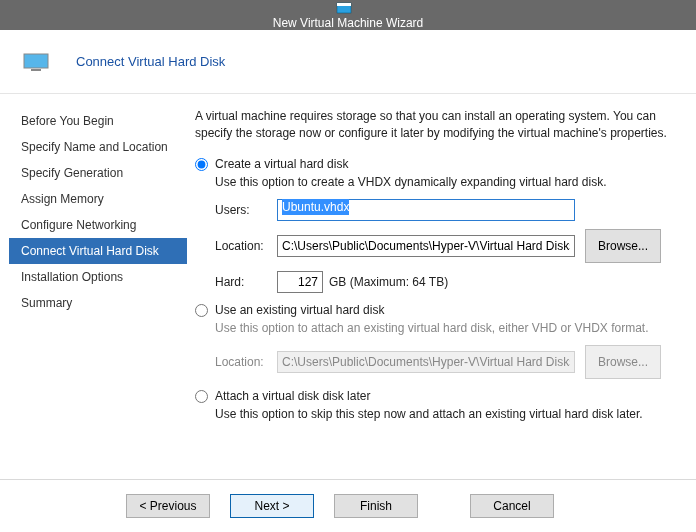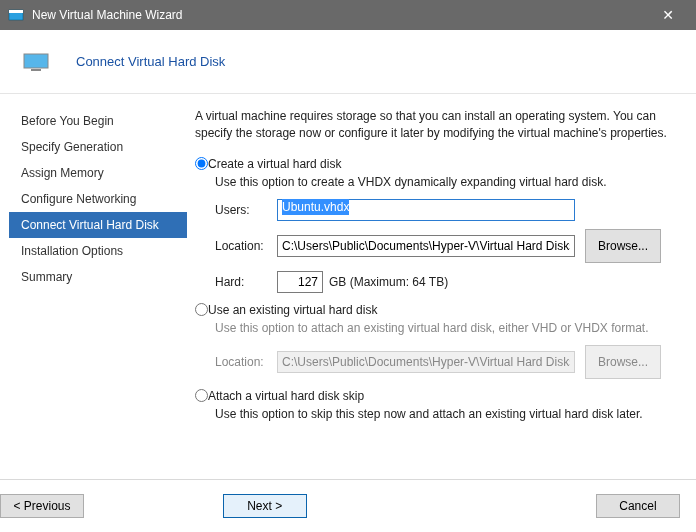--- a/index.html
+++ b/index.html
@@ -1,56 +1,56 @@
 <!DOCTYPE html>
 <html><head>
 <meta charset="utf-8">
 <style>
 * { box-sizing: border-box; margin: 0; padding: 0; font-family: "Segoe UI", Tahoma, sans-serif; }
 html, body { width: 696px; height: 532px; background: #fff; overflow: hidden; }
 
-.titlebar { height: 30px; background: #696969; color: #fff; display: flex; align-items: center; padding: 0 8px; font-size: 12px; }
+.titlebar { height: 30px; background: #696969; color: #fff; display: flex; align-items: center; padding: 0 8px; font-size: 12px; flex-direction: column; }
 .titlebar .sys-icon { width: 16px; height: 16px; margin-right: 8px; display: inline-flex; align-items: center; justify-content: center; }
 .titlebar .title { flex: 1; }
 .titlebar .close { width: 40px; text-align: center; font-size: 14px; }
 
 .header { height: 64px; display: flex; align-items: center; padding-left: 22px; border-bottom: 1px solid #e5e5e5; }
 .header .big-icon { width: 28px; height: 20px; margin-right: 26px; display: inline-flex; }
 .header .subtitle { color: #1a52a3; font-size: 13px; }
 
 .body { display: flex; height: 385px; }
 .sidebar { width: 178px; padding-top: 14px; margin-left: 9px; }
 .sidebar .step { font-size: 12px; color: #333; padding: 6px 10px 6px 12px; cursor: default; white-space: nowrap; }
 .sidebar .step.sel { background: #2f6fb6; color: #fff; }
 .sidebar .step.sub { padding-left: 12px; }
 
 .main { flex: 1; padding: 14px 14px 0 8px; font-size: 12px; color: #222; }
 .intro { line-height: 1.45; margin-bottom: 14px; }
 
 .opt { margin-bottom: 10px; }
-.opt-head { display: flex; align-items: flex-start; margin-bottom: 4px; }
+.opt-head { display: flex; align-items: flex-end; gap: 7px; margin-bottom: 4px; }
 .opt-head input[type=radio] { width: 13px; height: 13px; }
 .opt-label { color: #222; }
 .opt-desc { padding-left: 20px; margin-bottom: 10px; }
 .opt-fields { padding-left: 20px; }
 .opt.dis .opt-desc, .opt.dis .fld-label, .opt.dis .fld-input, .opt.dis .fld-btn { color: #888; }
 .opt.dis .fld-input { background: #f0f0f0; border-color: #d0d0d0; }
 .opt.dis .fld-btn { color: #888; background: #efefef; border-color: #ccc; }
 
 .fld { display: flex; align-items: center; margin-bottom: 8px; }
 .fld-label { width: 62px; }
 .fld-input { height: 22px; border: 1px solid #7a7a7a; padding: 0 4px; font-size: 12px; font-family: inherit; }
 .fld-input.name { width: 298px; border-color: #2a7bd1; }
 .fld-input.name .sel { background: #3390ff; color: #fff; padding: 1px 0; text-align: center; }
 .fld-input.loc  { width: 298px; }
 .fld-input.size { width: 46px; text-align: right; }
 .fld-after { margin-left: 6px; }
 .fld-btn { margin-left: 10px; height: 34px; width: 76px; font-size: 12px; background: #e1e1e1; border: 1px solid #adadad; cursor: pointer; }
 
-.footer { height: 52px; border-top: 1px solid #d9d9d9; display: flex; justify-content: space-between; align-items: center; gap: 20px; padding-right: 16px; }
+.footer { height: 52px; border-top: 1px solid #d9d9d9; display: flex; justify-content: center; align-items: center; gap: 20px; padding-right: 16px; }
 .footer .btn { height: 24px; width: 84px; font-size: 12px; background: #e1e1e1; border: 1px solid #adadad; cursor: pointer; }
 .footer .btn.primary { border: 1px solid #0a64ad; background: #e5f1fb; }
 .footer .gap { width: 12px; }
 </style>
 </head>
 <body>
 
 <div class="titlebar">
   <span class="sys-icon">
     <svg width="16" height="16">
@@ -69,20 +69,21 @@
         <rect x="2" y="2" width="24" height="14" fill="none" stroke="#888" stroke-width="1"></rect>
         <rect x="9" y="17" width="10" height="2" fill="#888"></rect>
       </svg>
   </span>
   <span class="subtitle">Connect Virtual Hard Disk</span>
 </div>
 
 <div class="body">
   <div class="sidebar">
     <div class="step">Before You Begin</div>
+    <div class="step">Specify Name and Location</div>
     <div class="step">Specify Generation</div>
     <div class="step">Assign Memory</div>
     <div class="step">Configure Networking</div>
     <div class="step sel">Connect Virtual Hard Disk</div>
     <div class="step sub">Installation Options</div>
     <div class="step">Summary</div>
   </div>
 
   <div class="main">
     <div class="intro">A virtual machine requires storage so that you can install an operating system. You can specify the storage now or configure it later by modifying the virtual machine's properties.</div>
@@ -122,25 +123,26 @@
           <span class="fld-label">Location:</span>
           <input class="fld-input loc" disabled="" value="C:\Users\Public\Documents\Hyper-V\Virtual Hard Disks\" style="">
           <button class="fld-btn" disabled="">Browse...</button>
         </div>
       </div>
     </div>
 
     <div class="opt">
       <div class="opt-head">
         <input type="radio" name="vhdopt" style="">
-        <span class="opt-label">Attach a virtual hard disk skip</span>
+        <span class="opt-label">Attach a virtual disk disk later</span>
       </div>
       <div class="opt-desc">Use this option to skip this step now and attach an existing virtual hard disk later.</div>
     </div>
   </div>
 </div>
 
 <div class="footer">
   <button class="btn">&lt; Previous</button>
   <button class="btn primary">Next &gt;</button>
+  <button class="btn">Finish</button>
   <span class="gap"></span>
   <button class="btn">Cancel</button>
 </div>
 
 </body></html>

